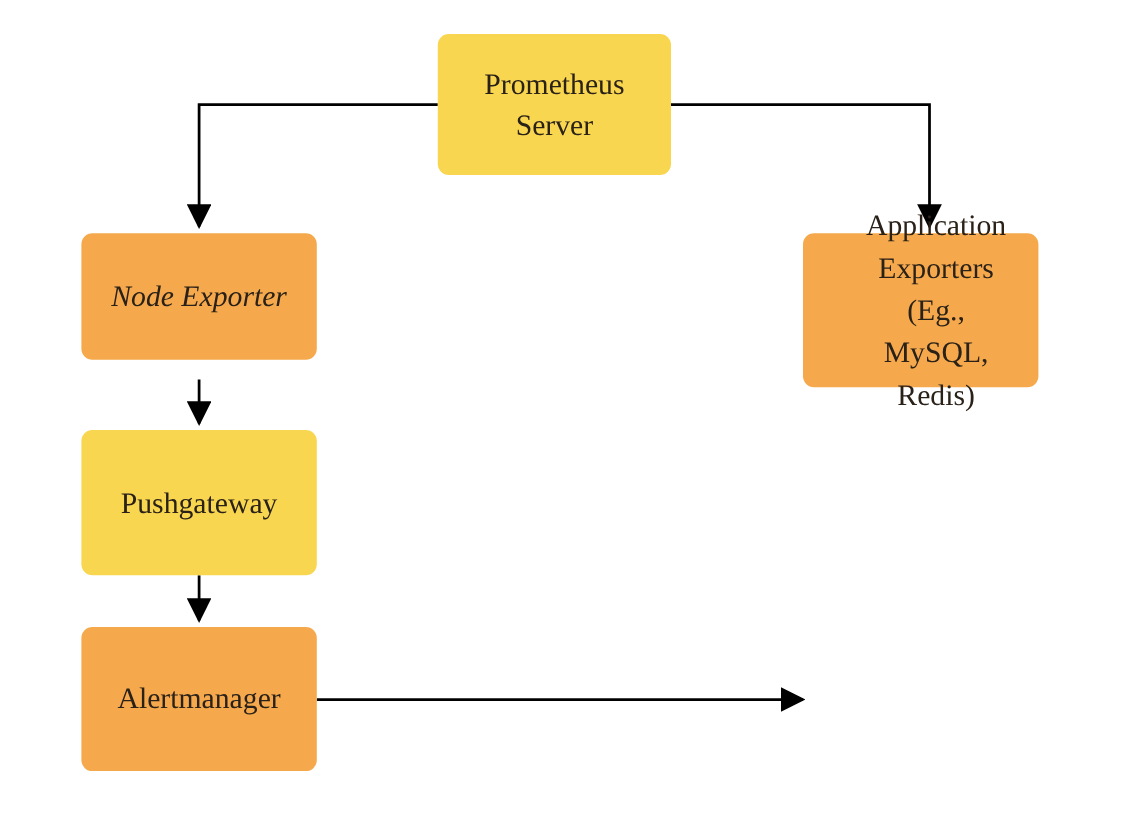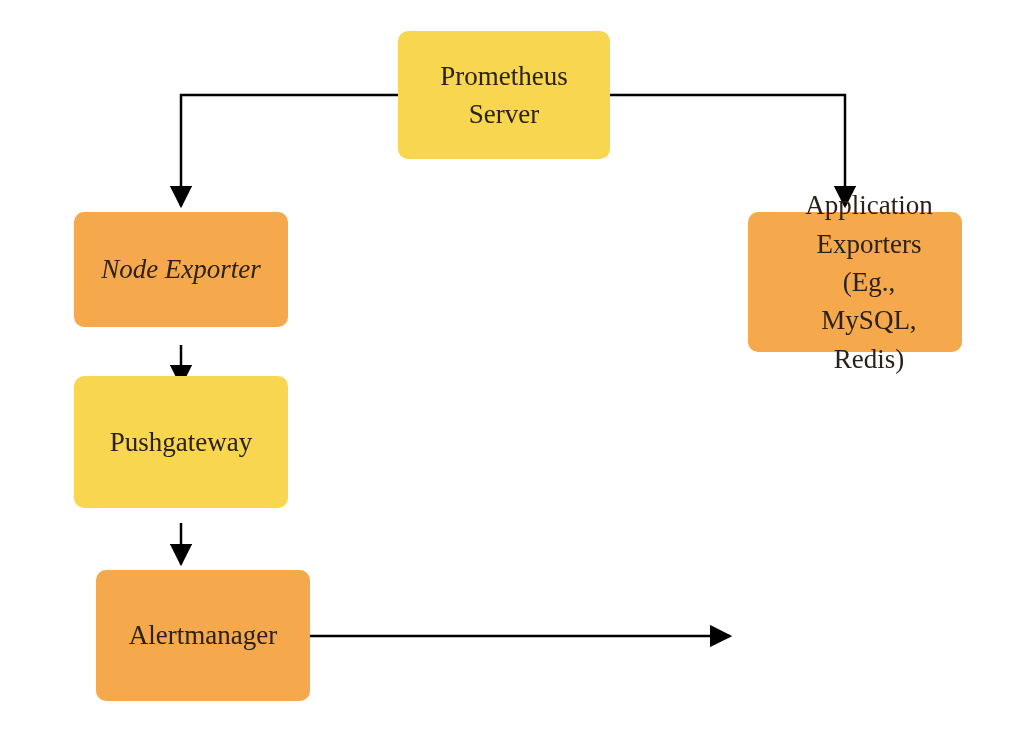--- a/index.html
+++ b/index.html
@@ -32,22 +32,22 @@
     text-align: center;
     font-size: 27px;
     line-height: 1.42;
     color: #2a2118;
     white-space: pre-line;
     padding: 0 12px;
     box-sizing: border-box;
   }
   .node-prometheus-server   { left: 398px; top: 31px;  width: 212px; height: 128px; }
   .node-node-exporter       { left: 74px;  top: 212px; width: 214px; height: 115px; font-style: italic; }
-  .node-application-exporters{ left: 748px; top: 212px; width: 214px; height: 140px; padding-left: 40px; }
-  .node-pushgateway         { left: 74px;  top: 376px; width: 214px; height: 132px; }
+  .node-application-exporters{ left: 730px; top: 212px; width: 214px; height: 140px; padding-left: 40px; }
+  .node-pushgateway         { left: 74px;  top: 391px; width: 214px; height: 132px; }
   .node-alertmanager        { left: 74px;  top: 570px; width: 214px; height: 131px; }
   .node-receivers           { left: 736px; top: 572px; width: 212px; height: 129px; }
 </style>
 </head>
 <body>
 
 <div class="canvas">
 
   <svg class="edges-layer" viewBox="0 0 1024 745" xmlns="http://www.w3.org/2000/svg">
     <defs>
@@ -66,16 +66,16 @@
 Server</div>
 
   <div class="node node-node-exporter" style="background-color: rgb(245, 169, 76);">Node Exporter</div>
 
   <div class="node node-application-exporters" style="background-color: rgb(245, 169, 76);">Application
 Exporters (Eg.,
 MySQL, Redis)</div>
 
   <div class="node node-pushgateway" style="background-color: rgb(249, 214, 79);">Pushgateway</div>
 
-  <div class="node node-alertmanager" style="background-color: rgb(245, 169, 76); margin-left: 22px;">Alertmanager</div>
+  <div class="node node-alertmanager" style="background-color: rgb(245, 169, 76);">Alertmanager</div>
 
 
 </div>
 
 </body></html>

